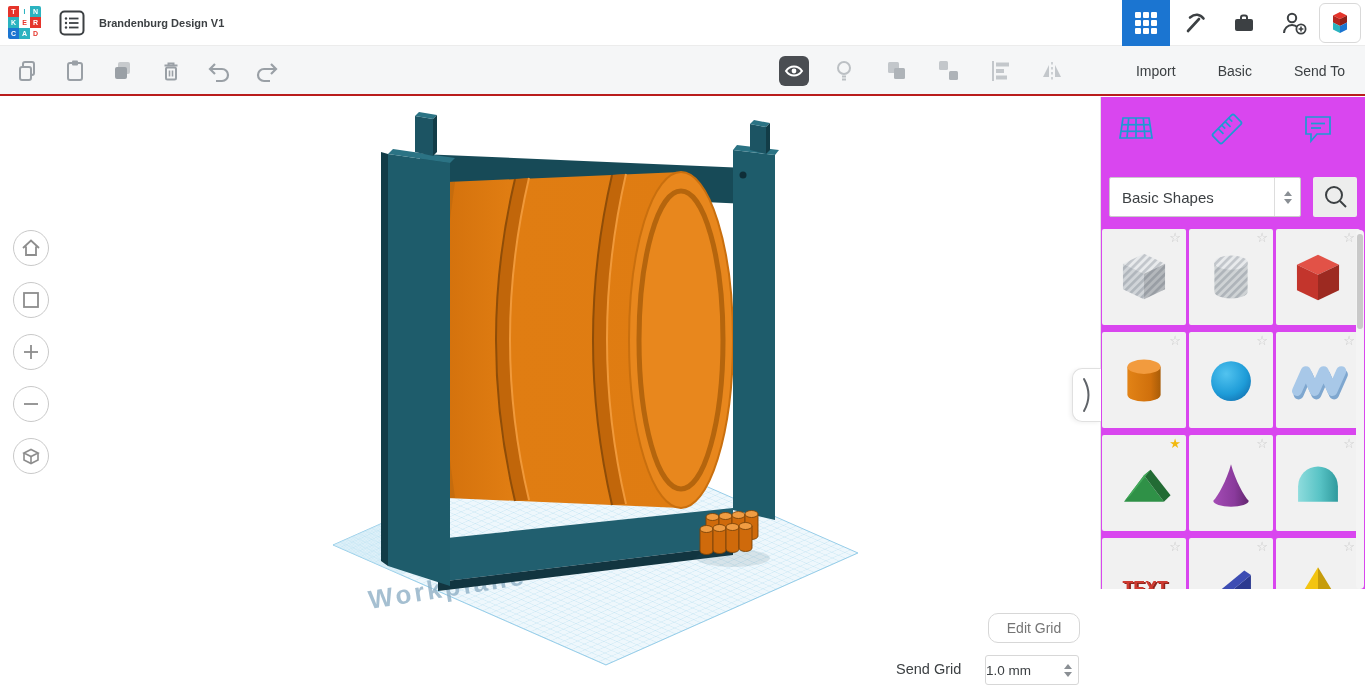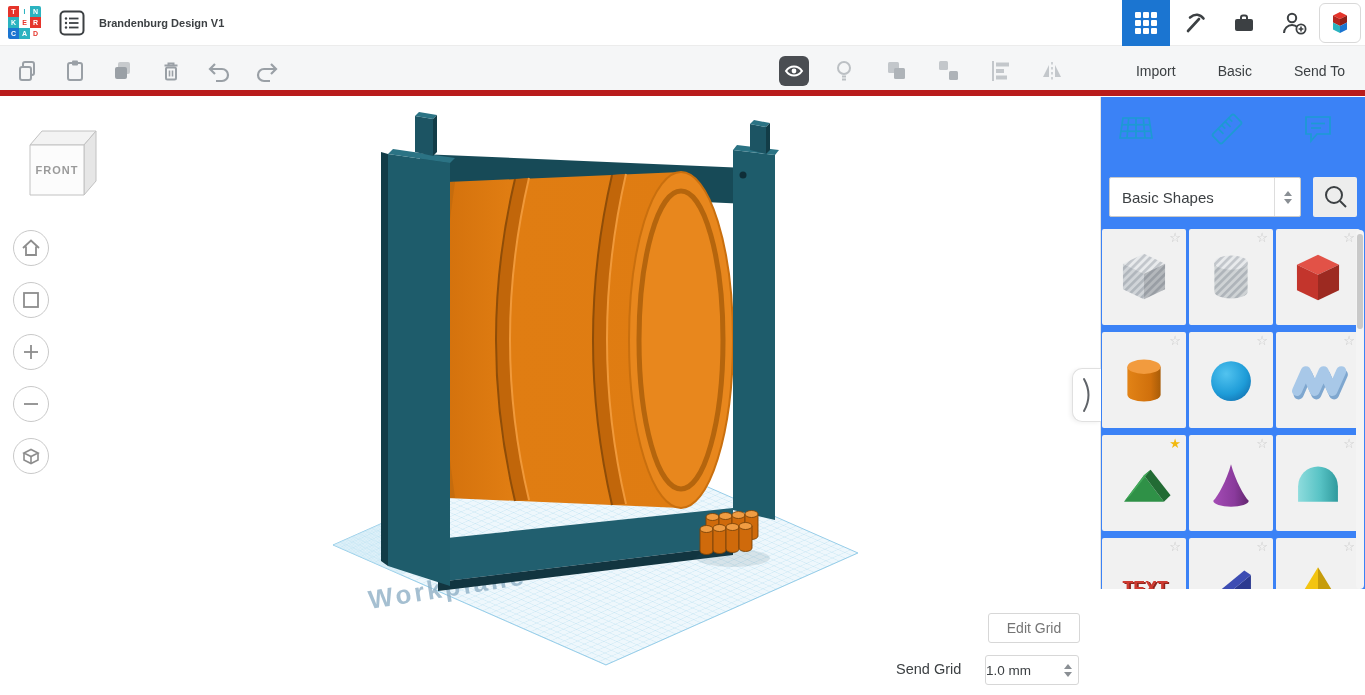--- a/index.html
+++ b/index.html
@@ -22,56 +22,56 @@
   .doc-title { margin-left:14px; font-size:11px; font-weight:bold; color:#3c4043; }
   .header-right { position:absolute; right:0; top:0; height:46px; display:flex; align-items:center; }
   .tile-blue { width:48px; height:46px; background:#1b75d1; display:flex;
     align-items:center; justify-content:center; }
   .hdr-icon { width:49px; height:46px; display:flex; align-items:center; justify-content:center; }
   .app-tile { width:42px; height:40px; border:1px solid #d9d9d9; border-radius:6px;
     margin:0 4px 0 2px; background:#fff; display:flex; align-items:center; justify-content:center; }
 
   
   .toolbar { position:absolute; top:46px; left:0; width:100%; height:50px; background:#f5f6f7;
-    border-bottom:6px solid #b91c1c; z-index:35; }
+    border-bottom:2px solid #b91c1c; z-index:35; }
   .tb-left { position:absolute; left:10px; top:0; height:49px; display:flex; align-items:center; gap:14px; }
   .tbtn { width:34px; height:34px; display:flex; align-items:center; justify-content:center; }
   .tb-right-icons { position:absolute; right:296px; top:0; height:49px; display:flex;
     align-items:center; gap:18px; }
   .badge-dark { width:30px; height:30px; background:#4a4d52; border-radius:6px;
     display:flex; align-items:center; justify-content:center; }
   .tb-buttons { position:absolute; right:12px; top:0; height:49px; display:flex;
     align-items:center; gap:26px; }
   .txtbtn { font-size:14px; color:#3c4043; background:transparent; border:none;
     padding:6px 8px; cursor:pointer; font-family:inherit; }
 
   
   .canvas { position:absolute; top:97px; left:0; width:1100px; height:598px;
     background:#fff; overflow:hidden; }
   #scene { position:absolute; inset:0; }
   .viewcube { position:absolute; left:22px; top:22px; }
   .navcol { position:absolute; left:13px; top:133px; display:flex; flex-direction:column; gap:16px; }
   .navbtn { width:36px; height:36px; border-radius:50%; background:#fff;
     border:1px solid #c9c9c9; display:flex; align-items:center; justify-content:center; cursor:pointer; }
   .edit-grid { position:absolute; left:988px; top:516px; width:92px; height:30px; background:#fff;
-    border:1px solid #d7d7d7; border-radius:3px; color:#757575; font-size:14px;
+    border:1px solid #d7d7d7; border-radius:10px; color:#757575; font-size:14px;
     display:flex; align-items:center; justify-content:center; cursor:pointer; font-family:inherit; }
   .snap-label { position:absolute; left:896px; top:564px; font-size:14.5px; color:#3c4043; }
   .snap-select { position:absolute; left:985px; top:558px; width:94px; height:30px; background:#fff;
     border:1px solid #d7d7d7; border-radius:3px; display:flex; align-items:center;
     font-size:13.5px; color:#3c4043; cursor:pointer; }
   .snap-caret { margin-left:auto; margin-right:6px; display:flex; flex-direction:column;
     align-items:center; gap:3px; }
   .tri-up { width:0; height:0; border-left:4px solid transparent; border-right:4px solid transparent;
     border-bottom:5px solid #8a8f94; }
   .tri-dn { width:0; height:0; border-left:4px solid transparent; border-right:4px solid transparent;
     border-top:5px solid #8a8f94; }
 
   
-  .panel { position:absolute; top:97px; right:0; width:265px; height:492px; background:#3b82f6;
+  .panel { position:absolute; top:97px; right:0; width:265px; height:492px; background:#d946ef;
     border-left:1px solid #e4e4e4; overflow:hidden; z-index:10; }
   .panel-tools { display:flex; justify-content:space-between; padding:12px 27px 0 15px; }
   .ptool { width:40px; height:40px; display:flex; align-items:center; justify-content:center; cursor:pointer; }
   .category-row { display:flex; align-items:center; margin:28px 0 0 8px; }
   .select-box { width:192px; height:40px; background:#fff; border:1px solid #c9c9c9;
     border-radius:2px; display:flex; align-items:center; cursor:pointer; }
   .select-text { flex:1; padding-left:12px; font-size:15px; color:#3c4043; }
   .select-caret { width:26px; height:100%; border-left:1px solid #ddd; display:flex;
     flex-direction:column; align-items:center; justify-content:center; gap:3px; }
   .search-btn { width:44px; height:40px; margin-left:12px; background:#ededed; border-radius:2px;
@@ -347,28 +347,20 @@
         <path d="M713,431 v22 a6.5,3.5 0 0 0 13,0 v-22" fill="#cf6a0b"></path>
           <ellipse cx="719.5" cy="431" rx="6.5" ry="3.5" fill="#f09c42"></ellipse>
         <path d="M726,430 v22 a6.5,3.5 0 0 0 13,0 v-22" fill="#cf6a0b"></path>
           <ellipse cx="732.5" cy="430" rx="6.5" ry="3.5" fill="#f09c42"></ellipse>
         <path d="M739,429 v22 a6.5,3.5 0 0 0 13,0 v-22" fill="#cf6a0b"></path>
           <ellipse cx="745.5" cy="429" rx="6.5" ry="3.5" fill="#f09c42"></ellipse>
       </g>
     </g>
   </svg>
 
-  <div class="viewcube">
-    <svg width="88" height="88" viewBox="0 0 88 88">
-      <polygon points="8,26 62,26 74,12 20,12" fill="#f3f3f3" stroke="#c2c2c2"></polygon>
-      <polygon points="62,26 74,12 74,62 62,76" fill="#e6e6e6" stroke="#c2c2c2"></polygon>
-      <polygon points="8,26 62,26 62,76 8,76" fill="#fcfcfc" stroke="#c2c2c2"></polygon>
-      <text x="35" y="55" text-anchor="middle" font-size="11" font-weight="bold" letter-spacing="1" fill="#9a9a9a">FRONT</text>
-    </svg>
-  </div>
 
   <div class="navcol">
     <div class="navbtn">
       <svg width="26" height="26" viewBox="0 0 26 26">
         <path d="M5,13 L13,5.5 L21,13 M8,11.5 V20 h10 V11.5" fill="none" stroke="#8d8d8d" stroke-width="1.8"></path>
       </svg>
     </div>
     <div class="navbtn">
       <svg width="26" height="26" viewBox="0 0 26 26">
         <rect x="6" y="6" width="14" height="14" fill="none" stroke="#8d8d8d" stroke-width="1.8"></rect>

